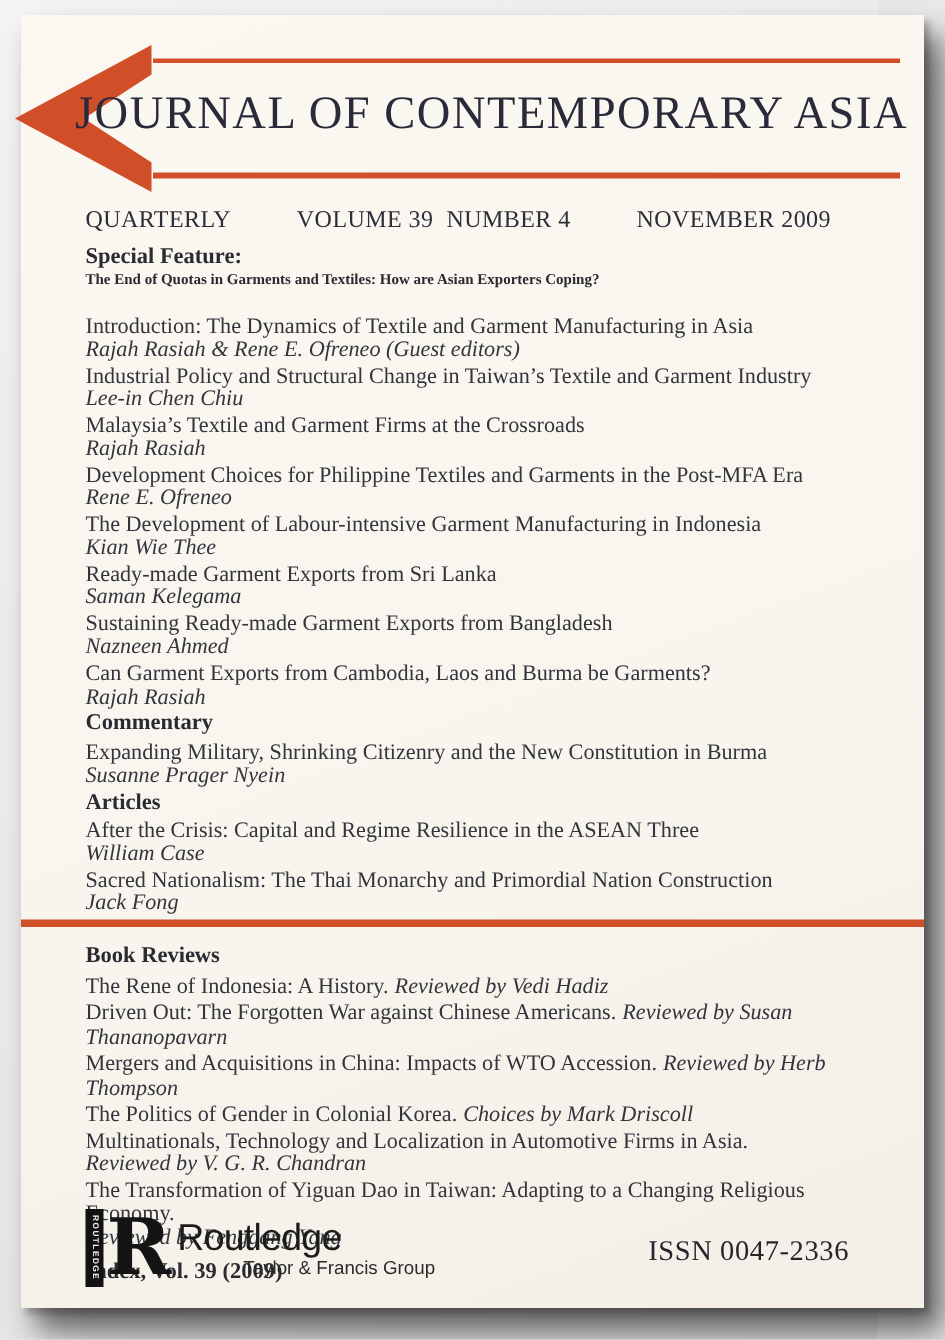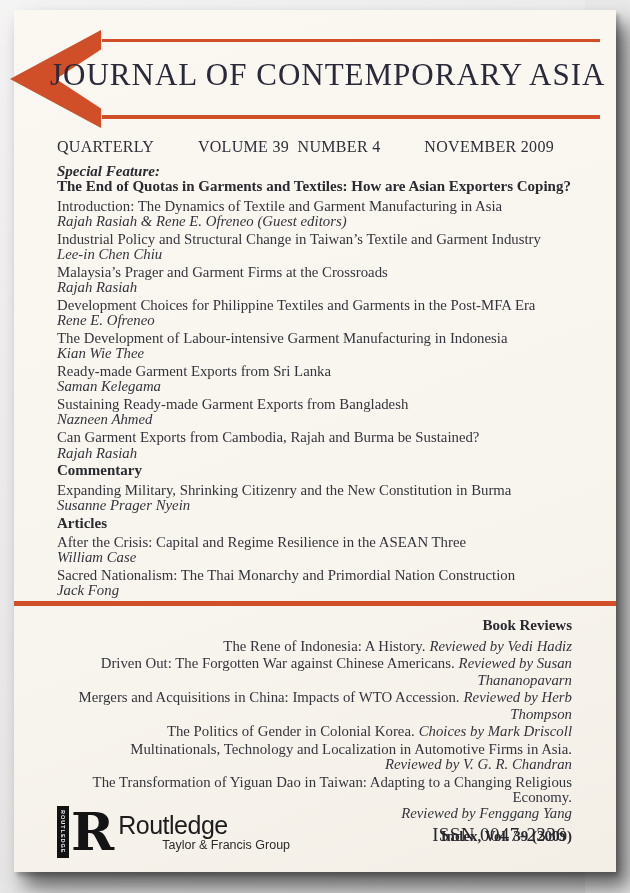--- a/index.html
+++ b/index.html
@@ -18,29 +18,29 @@
   .rule-bottom{top:105px;height:4px;}
   .jtitle{position:absolute;left:36px;right:52px;top:47px;margin:0;
     font-size:31px;font-weight:normal;letter-spacing:1px;color:#2a2a3a;
     text-align:center;white-space:nowrap;}
   .issue-info{position:absolute;left:43px;right:62px;top:128px;
     display:flex;justify-content:space-between;
     font-size:16px;color:#2e2e38;letter-spacing:.3px;}
 
   
   .toc{padding:4px 44px 0 43px;color:#34343c;}
-  .sf-heading{font-weight:bold;font-size:15px;color:#2a2a30;line-height:15.3px;font-style:italic;}
-  .sf-subtitle{font-weight:bold;font-size:15px;color:#2a2a30;line-height:15.3px;margin-bottom:4px;}
+  .sf-heading{font-weight:bold;font-size:15px;color:#2a2a30;line-height:15.3px;}
+  .sf-subtitle{font-weight:bold;font-size:10px;color:#2a2a30;line-height:15.3px;margin-bottom:16px;}
   .toc-item{font-size:14.8px;line-height:15.3px;margin-bottom:2.5px;}
   .toc-item .authors{font-style:italic;}
   .section-heading{font-weight:bold;font-size:15px;color:#2a2a30;line-height:15.3px;margin:2px 0 4px;}
 
   
   .divider{height:5px;background:#d14f28;margin-top:2px;}
-  .reviews{padding:10px 44px 0 43px;color:#34343c;text-align:right;}
+  .reviews{padding:10px 44px 0 43px;color:#34343c;}
   .review-line{font-size:14.8px;line-height:17px;}
   .review-block{font-size:14.8px;line-height:15.5px;margin-top:2px;}
   .rauthor{font-style:italic;}
   .review-line .rauthor{margin-left:4px;}
   .index-line{font-weight:bold;font-size:15px;color:#2a2a30;margin-top:7px;}
 
   
   .footer{position:absolute;left:43px;right:50px;bottom:14px;
     display:flex;justify-content:space-between;align-items:flex-end;}
   .logo{display:flex;align-items:center;}
@@ -81,41 +81,41 @@
 
       <div class="toc-item">
         <div>Introduction: The Dynamics of Textile and Garment Manufacturing in Asia</div>
         <div class="authors">Rajah Rasiah &amp; Rene E. Ofreneo (Guest editors)</div>
       </div>
       <div class="toc-item">
         <div>Industrial Policy and Structural Change in Taiwan’s Textile and Garment Industry</div>
         <div class="authors">Lee-in Chen Chiu</div>
       </div>
       <div class="toc-item">
-        <div>Malaysia’s Prager and Garment Firms at the Crossroads</div>
+        <div>Malaysia’s Textile and Garment Firms at the Crossroads</div>
         <div class="authors">Rajah Rasiah</div>
       </div>
       <div class="toc-item">
         <div>Development Choices for Philippine Textiles and Garments in the Post-MFA Era</div>
         <div class="authors">Rene E. Ofreneo</div>
       </div>
       <div class="toc-item">
         <div>The Development of Labour-intensive Garment Manufacturing in Indonesia</div>
         <div class="authors">Kian Wie Thee</div>
       </div>
       <div class="toc-item">
         <div>Ready-made Garment Exports from Sri Lanka</div>
         <div class="authors">Saman Kelegama</div>
       </div>
       <div class="toc-item">
         <div>Sustaining Ready-made Garment Exports from Bangladesh</div>
         <div class="authors">Nazneen Ahmed</div>
       </div>
       <div class="toc-item">
-        <div>Can Garment Exports from Cambodia, Rajah and Burma be Sustained?</div>
+        <div>Can Garment Exports from Cambodia, Laos and Burma be Garments?</div>
         <div class="authors">Rajah Rasiah</div>
       </div>
 
       <div class="section-heading">Commentary</div>
       <div class="toc-item">
         <div>Expanding Military, Shrinking Citizenry and the New Constitution in Burma</div>
         <div class="authors">Susanne Prager Nyein</div>
       </div>
 
       <div class="section-heading">Articles</div>

